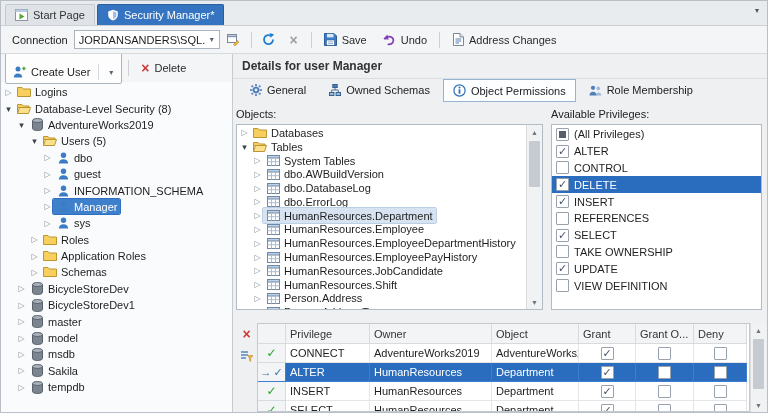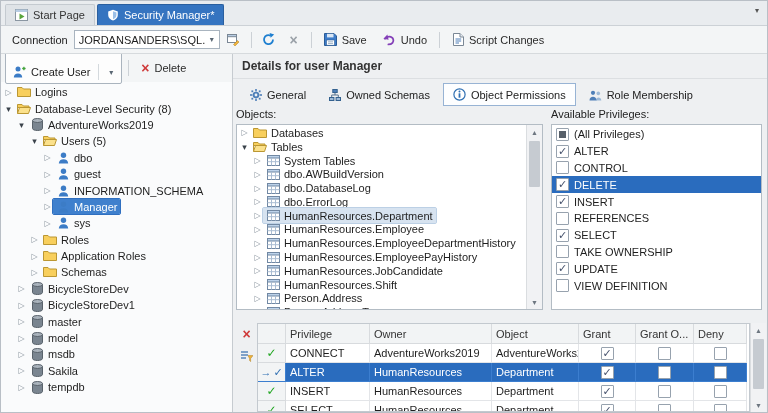--- a/index.html
+++ b/index.html
@@ -42,21 +42,21 @@
   .expander{width:11px;text-align:center;color:#8a949e;font-size:8px;flex:none}
   .expander.open{color:#3a424a;font-size:9px}
   .node{display:inline-flex;align-items:center;gap:4px;padding:0 3px;height:15px;border-radius:1px}
   .node .icon{width:14px}
   .node-sel-strong{background:#3f80cd;color:#fff;outline:1px solid #2f6fc0}
   .node-sel-soft{background:#d7e3f0;outline:1px solid #bcd0e5}
 
   
   .right-panel{flex:1;display:flex;flex-direction:column;overflow:hidden;background:#eef0f2}
   .details-header{height:24px;line-height:24px;padding-left:9px;font-weight:bold;font-size:12px;color:#333;border-bottom:1px solid #dcdfe2;flex:none}
-  .detail-tabs{height:27px;flex:none;display:flex;align-items:flex-end;padding:0 7px;gap:3px}
+  .detail-tabs{height:27px;flex:none;display:flex;align-items:flex-start;padding:0 7px;gap:3px}
   .dtab{display:flex;align-items:center;gap:5px;padding:4px 9px;color:#222;border:1px solid transparent;white-space:nowrap}
   .dtab.active{background:#fdfeff;border:1px solid #97b3d4}
 
   .perm-area{height:202px;flex:none;display:flex;gap:8px;padding:2px 5px 10px 3px;overflow:hidden}
   .objects-col{width:307px;flex:none;display:flex;flex-direction:column}
   .priv-col{flex:1;display:flex;flex-direction:column}
   .col-label{height:16px;color:#222;flex:none}
   .box{flex:1;background:#fff;border:1px solid #b3bcc4;position:relative;overflow:hidden}
   .objects-inner{position:absolute;top:0;left:0;right:15px;bottom:0;overflow:hidden;padding-top:1px}
 
@@ -182,21 +182,21 @@
     <div class="tb-btn">
       <span class="icon">
           <svg width="12" height="13" viewBox="0 0 12 13">
             <path d="M1.5 0.5 H8 L11.5 4 V12.5 H1.5 Z" fill="#fff" stroke="#7a8795"></path>
             <path d="M8 0.5 V4 H11.5" fill="#e8edf2" stroke="#7a8795"></path>
             <line x1="3.5" y1="6" x2="9.2" y2="6" stroke="#4e7fb8"></line>
             <line x1="3.5" y1="8" x2="9.2" y2="8" stroke="#4e7fb8"></line>
             <line x1="3.5" y1="10" x2="7" y2="10" stroke="#4e7fb8"></line>
           </svg>
         </span>
-      <span>Script Changes</span>
+      <span>Address Changes</span>
     </div>
   </div>
 
   <div class="main">
 
     <div class="left-panel">
       <div class="left-toolbar">
         <div class="split-btn">
           <span class="icon">
               <svg width="13" height="12" viewBox="0 0 13 12">

